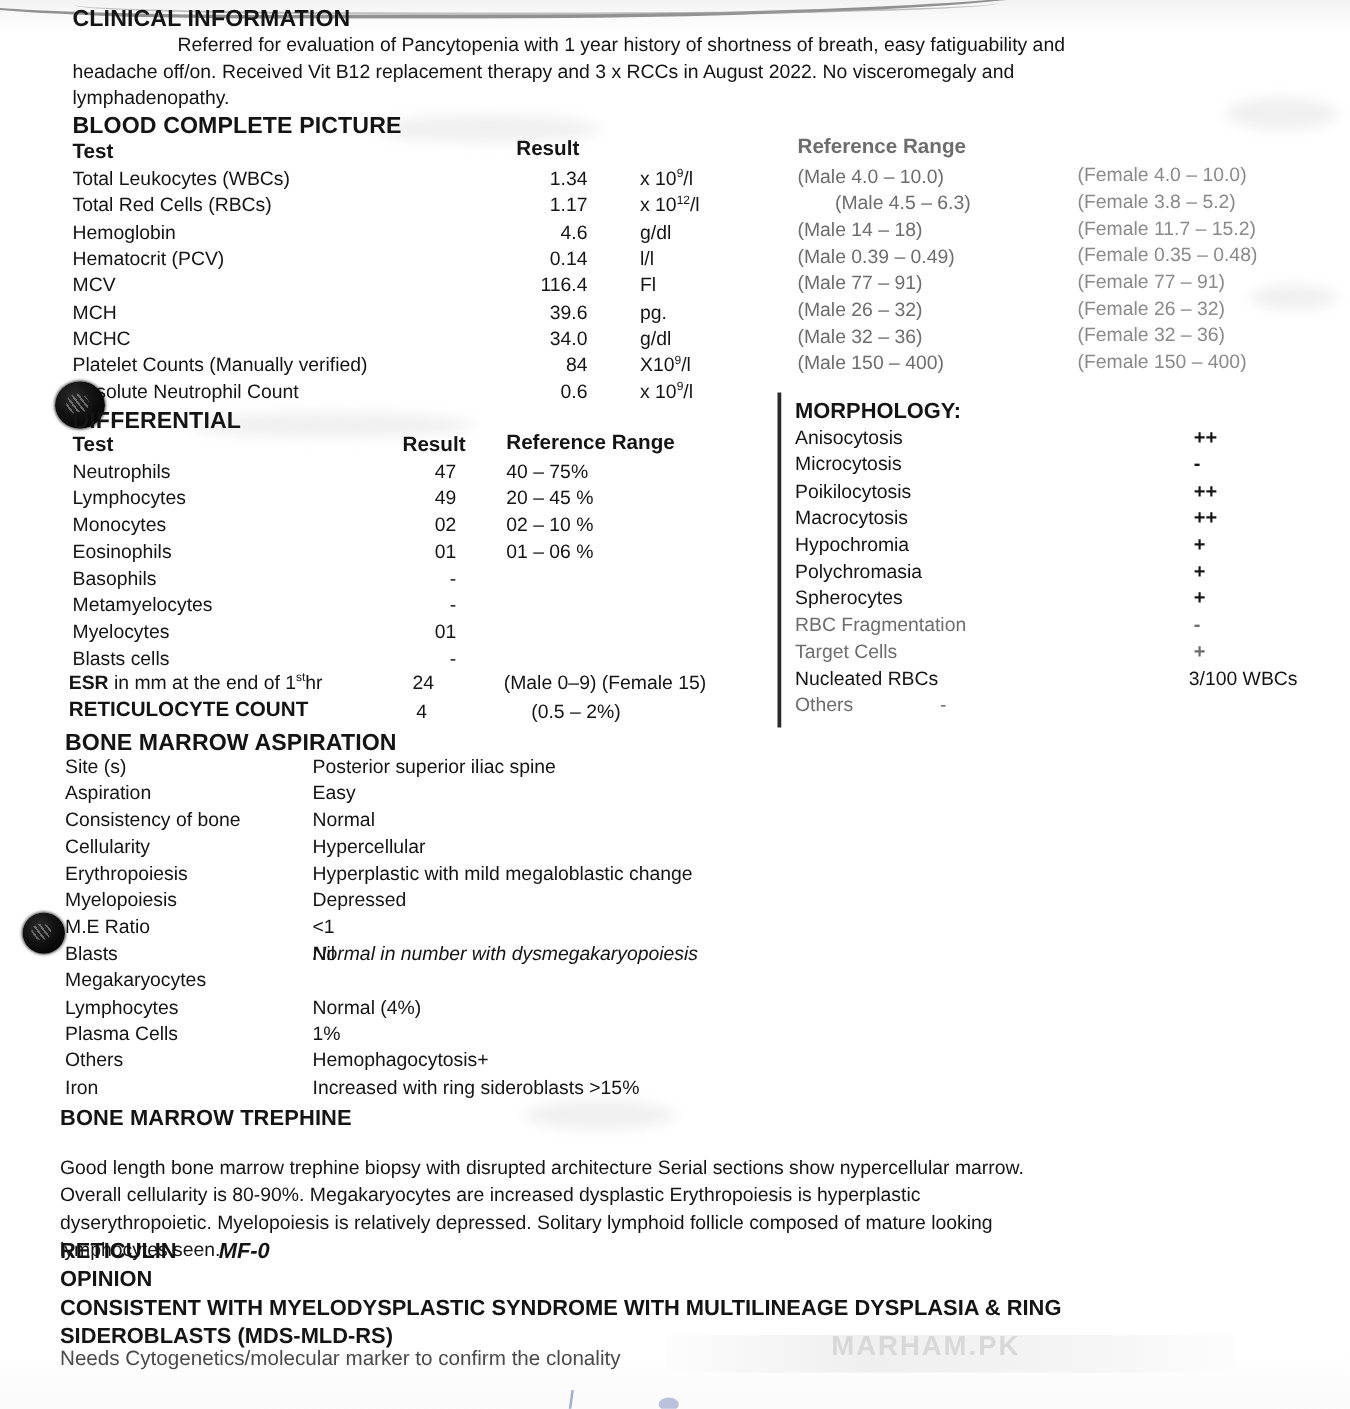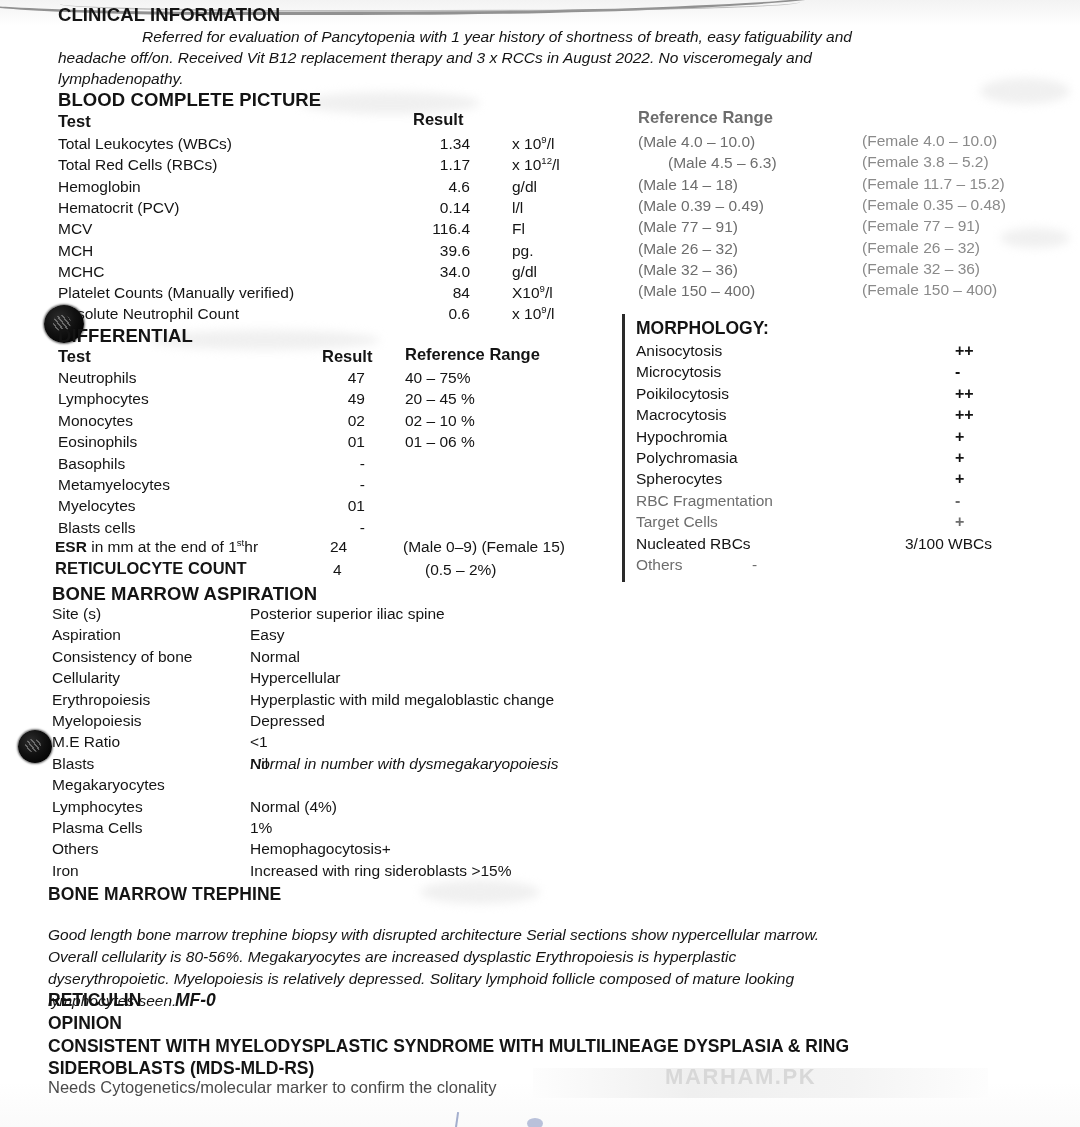--- a/index.html
+++ b/index.html
@@ -58,21 +58,21 @@
   }
   .wmbar{position:absolute;background:linear-gradient(90deg,#fdfdfd,#efefef 35%,#f4f4f4 70%,#fdfdfd);}
 
   .smudge{position:absolute;border-radius:50%;background:#f0f0f0;filter:blur(5px);}
 
   .sig{position:absolute;border-left:2.4px solid #5b6fa8;opacity:.55;}
   .sigdot{position:absolute;border-radius:50%;background:#6b7db4;opacity:.45;filter:blur(.6px);}
 
   
   .just{position:absolute;text-align:justify;text-justify:inter-word;line-height:21px;}
-  .just > span{display:block;font-style:italic;}
+  .just > span{display:block;}
 </style>
 </head>
 <body>
 
 <div class="pg">
   <div class="paper"></div>
   <div class="scanedge"></div>
   <div class="scanedge2"></div>
 
   <div class="smudge" style="left:300px;top:92px;width:180px;height:22px;"></div>
@@ -192,21 +192,21 @@
       <div class="abs t15" style="top: 427.6px; left: 955px; font-weight: bold; font-size: 16px;">+</div>
       <div class="abs t15" style="left: 636px; top: 449px;">Polychromasia</div>
       <div class="abs t15" style="top: 449px; left: 955px; font-weight: bold; font-size: 16px;">+</div>
       <div class="abs t15" style="left: 636px; top: 470.4px;">Spherocytes</div>
       <div class="abs t15" style="top: 470.4px; left: 955px; font-weight: bold; font-size: 16px;">+</div>
       <div class="abs t15 faint" style="left: 636px; top: 491.8px;">RBC Fragmentation</div>
       <div class="abs t15 faint" style="top: 491.8px; left: 955px; font-weight: bold; font-size: 16px;">-</div>
       <div class="abs t15 faint" style="left: 636px; top: 513.2px;">Target Cells</div>
       <div class="abs t15 faint" style="top: 513.2px; left: 955px; font-weight: bold; font-size: 16px;">+</div>
       <div class="abs t15" style="left: 636px; top: 534.6px;">Nucleated RBCs</div>
-      <div class="abs t15" style="top: 534.6px; left: 905px;">3/100 WBCs</div>
+      <div class="abs t15" style="top: 534.6px; left: 951px;">3/100 WBCs</div>
       <div class="abs t15 faint" style="left: 636px; top: 556px;">Others</div>
       <div class="abs t15 faint" style="top: 556px; left: 752px;">-</div>
     </div>
 
   <div class="abs sec t18" style="left:52px;top:583px;">BONE MARROW ASPIRATION</div>
   <div id="asp-rows">
       <div class="abs t15" style="left: 52px; top: 605px;">Site (s)</div>
       <div class="abs t15" style="left: 250px; top: 605px;">Posterior superior iliac spine</div>
       <div class="abs t15" style="left: 52px; top: 626.4px;">Aspiration</div>
       <div class="abs t15" style="left: 250px; top: 626.4px;">Easy</div>
@@ -232,21 +232,21 @@
       <div class="abs t15" style="left: 250px; top: 840.4px;">Hemophagocytosis+</div>
       <div class="abs t15" style="left: 52px; top: 861.8px;">Iron</div>
       <div class="abs t15" style="left: 250px; top: 861.8px;">Increased with ring sideroblasts &gt;15%</div>
     </div>
 
   <div class="blot" style="left:18px;top:730px;width:34px;height:33px;"></div>
 
   <div class="abs sec t17" style="left:48px;top:884px;">BONE MARROW TREPHINE</div>
   <div class="just t15" style="left:48px;top:905px;width:1008px;line-height:22px;margin-top:19px;">
     <span style="text-align:justify;">Good length bone marrow trephine biopsy with disrupted architecture  Serial sections show nypercellular marrow.</span>
-    <span style="text-align:justify;">Overall cellularity is 80-56%. Megakaryocytes are increased dysplastic  Erythropoiesis is hyperplastic</span>
+    <span style="text-align:justify;">Overall cellularity is 80-90%. Megakaryocytes are increased dysplastic  Erythropoiesis is hyperplastic</span>
     <span style="text-align:justify;">dyserythropoietic. Myelopoiesis is relatively depressed. Solitary lymphoid follicle composed of mature looking</span>
     <span style="text-align:left;">lymphocytes seen.</span>
   </div>
 
   <div class="abs b t17" style="left:48px;top:990px;">RETICULIN</div>
   <div class="abs b i t17" style="left:175px;top:990px;">MF-0</div>
 
   <div class="abs b t17" style="left:48px;top:1013px;">OPINION</div>
   <div class="abs b t17" style="left:48px;top:1036px;">CONSISTENT WITH MYELODYSPLASTIC SYNDROME WITH MULTILINEAGE DYSPLASIA &amp; RING</div>
   <div class="abs b t17" style="left:48px;top:1058px;">SIDEROBLASTS (MDS-MLD-RS)</div>

